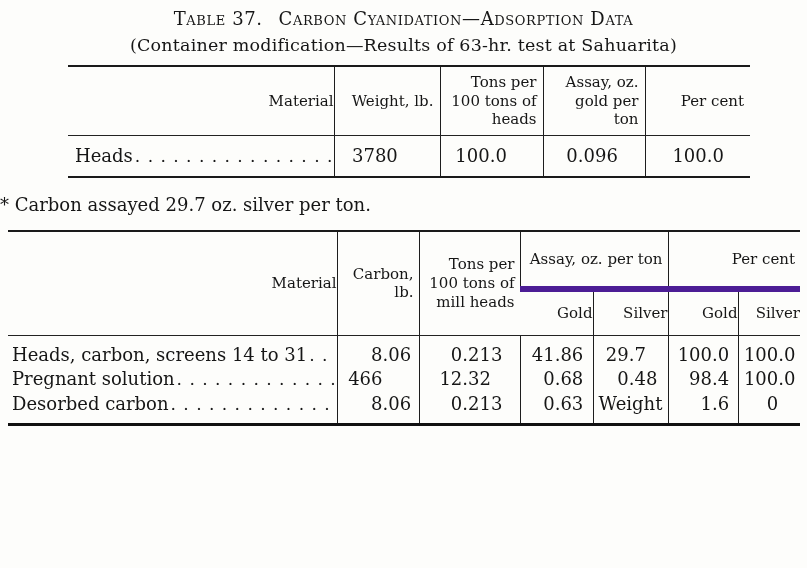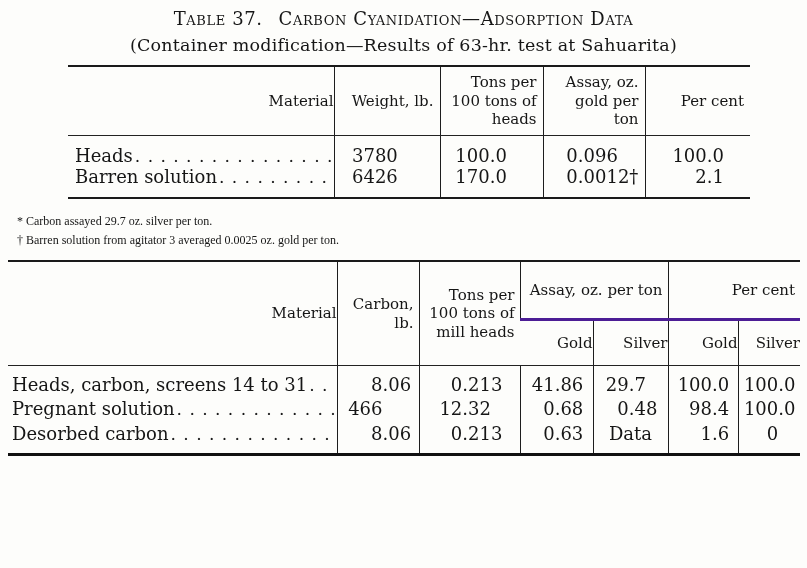--- a/index.html
+++ b/index.html
@@ -65,29 +65,29 @@
   #t37 tbody tr td { height: 26px; }
   #t37 tbody tr:first-child td { padding-top: 9px; }
   #t37 tbody tr:last-child td { padding-bottom: 10px; }
   #t37 td.mat-cell { padding-left: 7px; }
   #t37 .c-weight .ip { width: 2.7em; }  #t37 .c-weight .fp { width: 1.5em; }
   #t37 .c-tons  .ip { width: 2.0em; }  #t37 .c-tons  .fp { width: 2.2em; }
   #t37 .c-assay .ip { width: 1.4em; }  #t37 .c-assay .fp { width: 3.2em; }
   #t37 .c-pct   .ip { width: 2.0em; }  #t37 .c-pct   .fp { width: 1.0em; }
 
   
-  .footnotes { margin: 13px 0 0 17px; font-size: 12px; line-height: 1.55; font-family: Liberation Serif, serif; }
+  .footnotes { margin: 13px 0 0 0; font-size: 18px; line-height: 1.55; }
 
   
   .caption38 { margin-top: 17px; }
   .t38-wrap { margin: 11px 0 0 8px; }
   #t38 { width: 792px; border-top: 2.5px solid #1a1a1a; border-bottom: 3.5px solid #111; }
   #t38 thead tr.r1 th { height: 58px; }
   #t38 thead tr.r2 th { height: 46px; }
-  #t38 th.span2 { border-bottom: 3px solid #4c1d95; }
+  #t38 th.span2 { border-bottom: 6px solid #4c1d95; }
   #t38 thead tr.r2 th, #t38 th.deep { border-bottom: 1.5px solid #222; }
   #t38 th.pad { padding: 0 5px; }
   #t38 tbody tr td { height: 28px; }
   #t38 tbody tr:first-child td { padding-top: 8px; }
   #t38 tbody tr:last-child td { padding-bottom: 9px; margin-left: 24px; }
   #t38 td.mat-cell { padding-left: 4px; }
   #t38 .c-carbon .ip { width: 2.0em; }  #t38 .c-carbon .fp { width: 1.5em; }
   #t38 .c-tons   .ip { width: 1.4em; }  #t38 .c-tons   .fp { width: 2.2em; }
   #t38 .c-au-a   .ip { width: 1.4em; }  #t38 .c-au-a   .fp { width: 1.6em; }
   #t38 .c-ag-a   .ip { width: 1.4em; }  #t38 .c-ag-a   .fp { width: 1.6em; }
@@ -128,39 +128,26 @@
               <span class="mat">
                 <span class="lbl">Heads</span>
                 <span class="leader"></span>
               </span>
             </td>
           <td class="num rule-l c-weight"><span class="ip">3780</span><span class="fp"></span></td>
           <td class="num rule-l c-tons"><span class="ip">100</span><span class="fp">.0</span></td>
           <td class="num rule-l c-assay"><span class="ip">0</span><span class="fp">.096</span></td>
           <td class="num rule-l c-pct"><span class="ip">100</span><span class="fp">.0</span></td>
         </tr>
-        <tr>
-          <td class="mat-cell">
-              <span class="mat">
-                <span class="lbl">Barren solution</span>
-                <span class="leader"></span>
-              </span>
-            </td>
-          <td class="num rule-l c-weight"><span class="ip">6426</span><span class="fp"></span></td>
-          <td class="num rule-l c-tons"><span class="ip">170</span><span class="fp">.0</span></td>
-          <td class="num rule-l c-assay"><span class="ip">0</span><span class="fp">.0012†</span></td>
-          <td class="num rule-l c-pct"><span class="ip">2</span><span class="fp">.1</span></td>
-        </tr>
       </tbody>
     </table>
   </div>
 
   <div class="footnotes">
     <div>* Carbon assayed 29.7 oz. silver per ton.</div>
-    <div>† Barren solution from agitator 3 averaged 0.0025 oz. gold per ton.</div>
   </div>
 
 
   <div class="t38-wrap">
     <table id="t38">
       <colgroup>
         <col style="width:329px">
           <col style="width:82px">
           <col style="width:101px">
           <col style="width:73px">
@@ -215,21 +202,21 @@
         <tr>
           <td class="mat-cell">
               <span class="mat">
                 <span class="lbl">Desorbed carbon</span>
                 <span class="leader"></span>
               </span>
             </td>
           <td class="num rule-l c-carbon"><span class="ip">8</span><span class="fp">.06</span></td>
           <td class="num rule-l c-tons"><span class="ip">0</span><span class="fp">.213</span></td>
           <td class="num rule-l c-au-a"><span class="ip">0</span><span class="fp">.63</span></td>
-          <td class="num rule-l c-ag-a">Data</td>
+          <td class="num rule-l c-ag-a">Weight</td>
           <td class="num rule-l c-au-p"><span class="ip">1</span><span class="fp">.6</span></td>
           <td class="num rule-l c-ag-p"><span class="ip">0</span><span class="fp"></span></td>
         </tr>
       </tbody>
     </table>
   </div>
 
 </div>
 
 </body></html>

